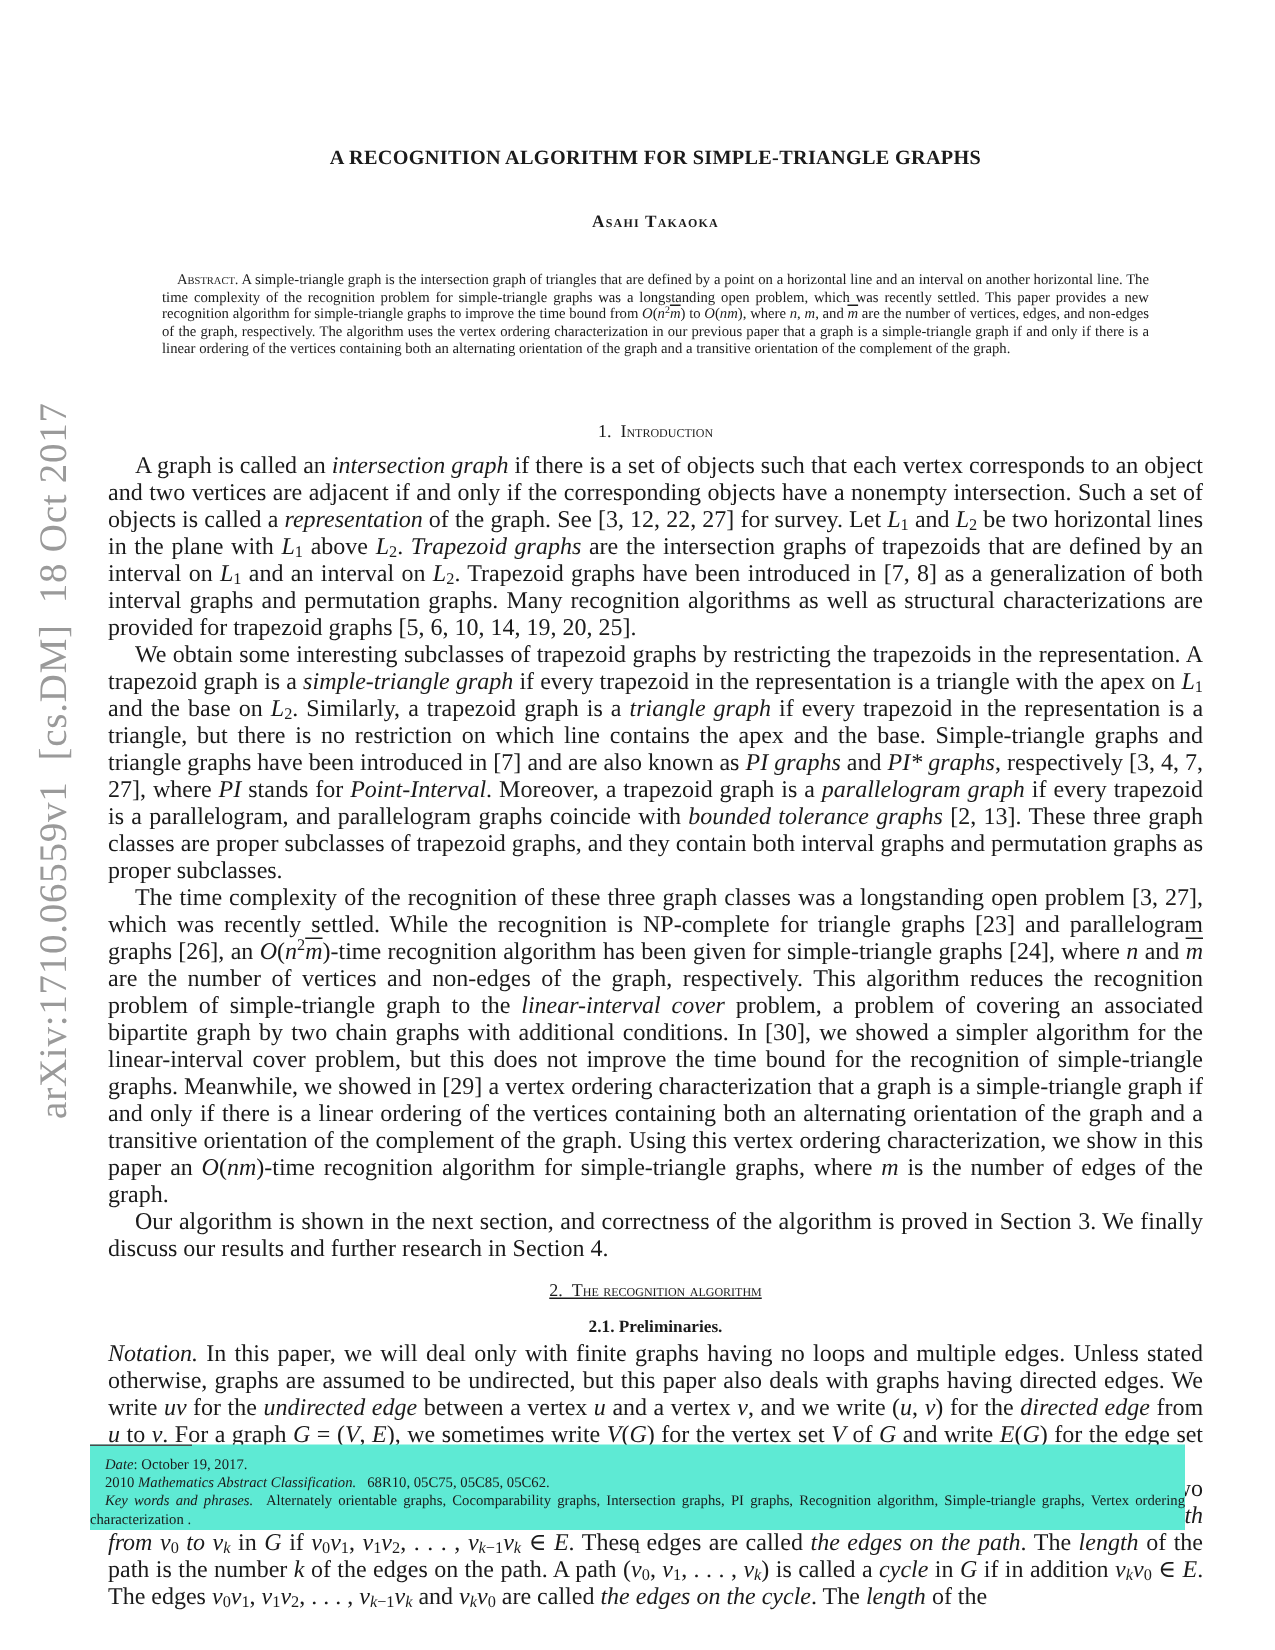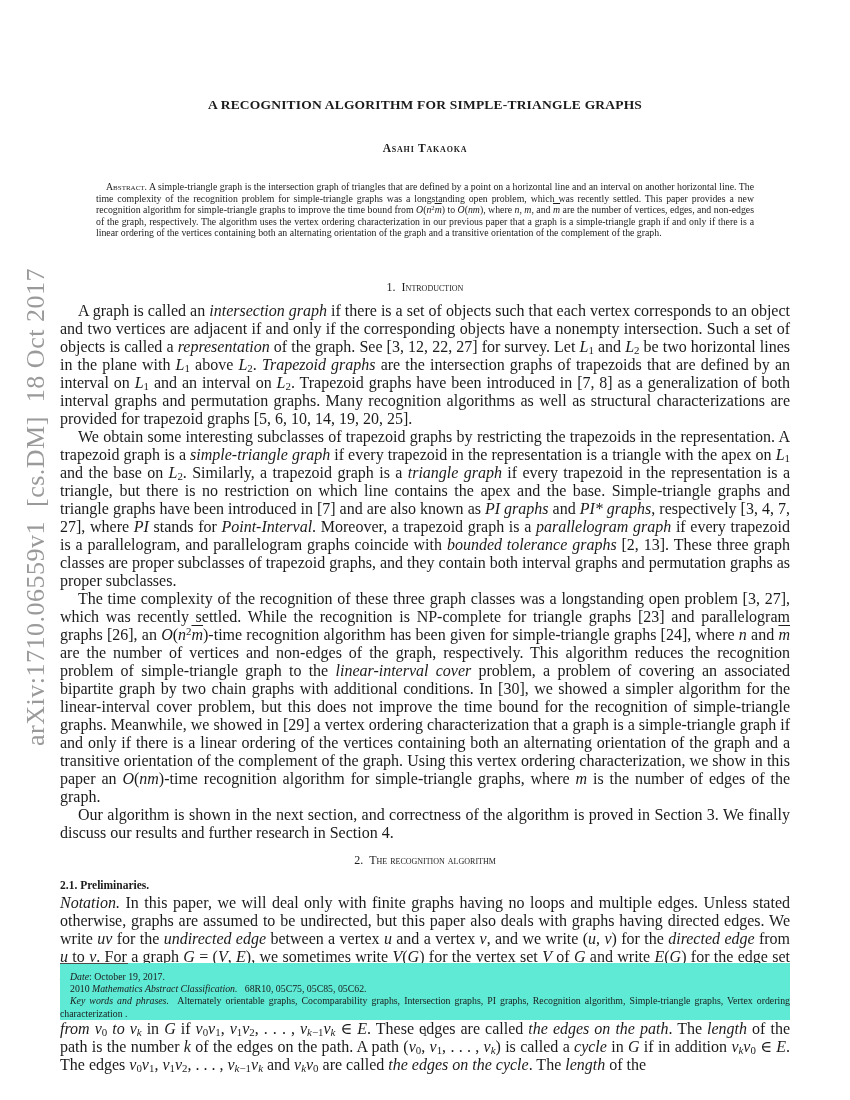--- a/index.html
+++ b/index.html
@@ -25,21 +25,21 @@
     transform: rotate(-90deg);
     transform-origin: center;
     font-size: 26px;
     letter-spacing: 0.5px;
     color: #9a9a9a;
   }
 
   
   .content {
     position: absolute;
-    left: 60px;
+    left: 72px;
     top: 0;
     width: 730px;
   }
   .title {
     margin-top: 97px;
     text-align: center;
     font-weight: bold;
     font-size: 13.5px;
     line-height: 16px;
     letter-spacing: 0.2px;
@@ -61,32 +61,33 @@
   }
   .sc { font-variant: small-caps; }
   .sec-heading {
     text-align: center;
     font-variant: small-caps;
     font-weight: normal;
     font-size: 12px;
     line-height: 14px;
   }
   .sec-heading.first { margin-top: 41px; margin-bottom: 8px; }
-  .sec-heading.second { margin-top: 11px; margin-bottom: 9px; }
+  .sec-heading.second { margin-top: 11px; margin-bottom: 9px; text-decoration: underline; }
   p.body {
     font-size: 16px;
     line-height: 18px;
     text-align: justify;
     text-indent: 18px;
   }
   p.noindent { text-indent: 0; }
   .subsec {
     font-weight: bold;
     font-size: 11.5px;
     line-height: 18px;
+    text-align: center;
   }
   sub, sup { font-size: 0.68em; line-height: 0; }
   sub { vertical-align: -0.22em; }
   sup { vertical-align: 0.5em; }
   .ov { text-decoration: overline; }
 
   
   .footnotes {
     position: absolute;
     left: 60px;

